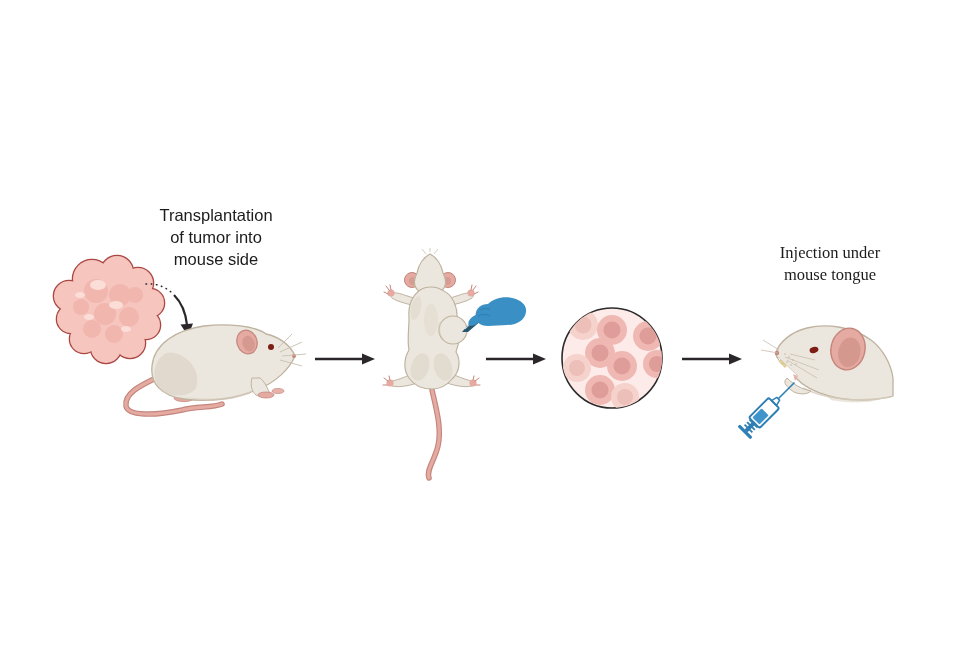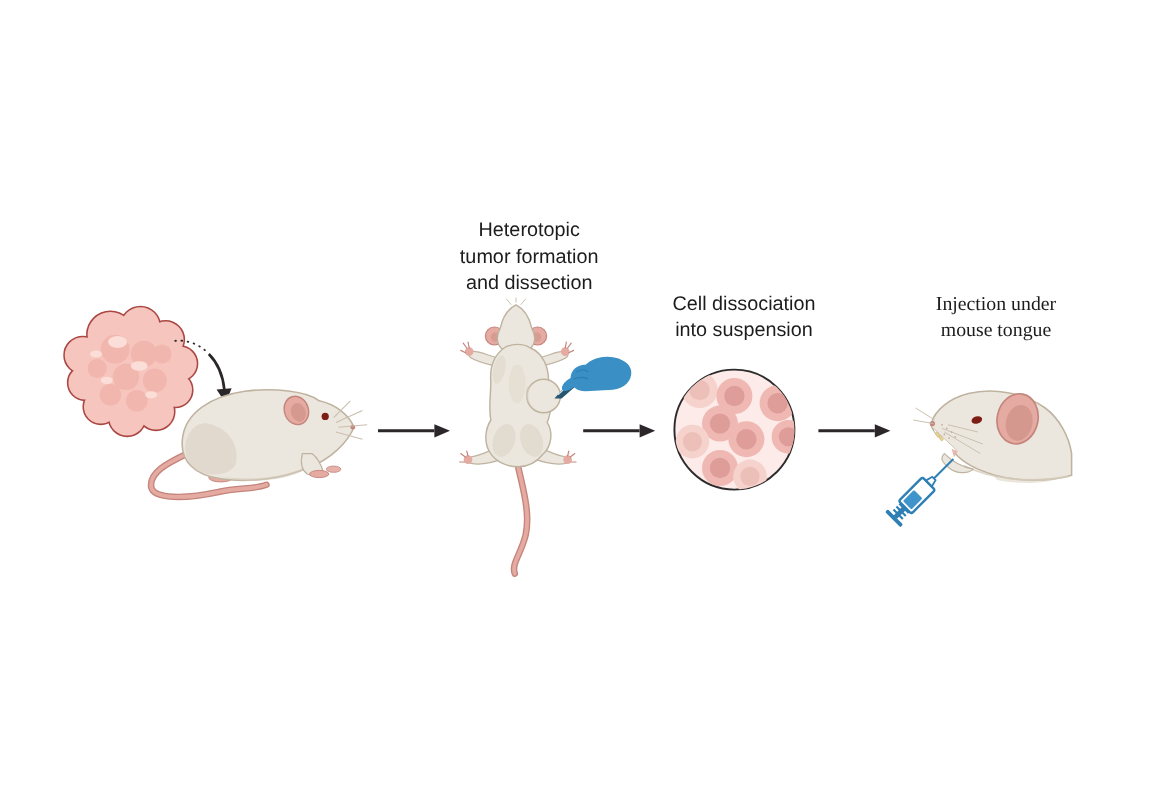--- a/index.html
+++ b/index.html
@@ -32,20 +32,23 @@
   .sw-syr{stroke:var(--syringe-blue);fill:none;} .fl-syr{fill:var(--syringe-blue);}
   .fl-liquid{fill:var(--syringe-liquid);}
   .fl-tooth{fill:var(--tooth-yellow);}
   .sw-whisker{stroke:#c9beae;fill:none;}
 </style>
 </head>
 <body>
 
 <div id="canvas">
 
+  <div class="abs step-label" style="left:116px;top:204px;">Transplantation
+of tumor into
+mouse side</div>
 
   <svg class="abs" style="left:56px;top:255px;" width="110" height="108" viewBox="0 0 110 108">
     <g>
       <g class="st-tumor" fill="none" stroke-width="2.6">
         <circle cx="36" cy="24" r="19"></circle>
           <circle cx="61" cy="17" r="16"></circle>
           <circle cx="82" cy="28" r="15"></circle>
         <circle cx="94" cy="48" r="14"></circle>
           <circle cx="90" cy="70" r="14"></circle>
           <circle cx="74" cy="88" r="15"></circle>
@@ -124,23 +127,20 @@
       <path d="M170,42 L192,48"></path>
         <path d="M168,30 L182,16"></path>
     </g>
   </svg>
 
   <svg class="abs" style="left:314px;top:352px;" width="62" height="14" viewBox="0 0 62 14">
     <line class="sw-arrow" stroke-width="2.4" x1="1" y1="7" x2="48" y2="7"></line>
     <polygon class="fl-arrow" points="48,1.5 48,12.5 61,7"></polygon>
   </svg>
 
-  <div class="abs step-label" style="left:341px;top:181px;">Heterotopic
-tumor formation
-and dissection</div>
 
   <svg class="abs" style="left:376px;top:248px;" width="160" height="238" viewBox="0 0 160 238">
 
     <g>
       <path class="sw-pinkdark" stroke-width="5.5" stroke-linecap="round" d="M56,142 C60,160 66,180 62,198 C58,214 50,222 53,230"></path>
       <path class="sw-pink" stroke-width="3.2" stroke-linecap="round" d="M56,142 C60,160 66,180 62,198 C58,214 50,222 53,230"></path>
     </g>
 
     <g>
       <circle class="fl-pink st-pinkdark" stroke-width="1" cx="36" cy="32" r="7.5"></circle>
@@ -211,22 +211,20 @@
         </g>
       </g>
     </g>
   </svg>
 
   <svg class="abs" style="left:485px;top:352px;" width="62" height="14" viewBox="0 0 62 14">
     <line class="sw-arrow" stroke-width="2.4" x1="1" y1="7" x2="48" y2="7"></line>
     <polygon class="fl-arrow" points="48,1.5 48,12.5 61,7"></polygon>
   </svg>
 
-  <div class="abs step-label" style="left:520px;top:242px;">Cell dissociation
-into suspension</div>
 
   <svg class="abs" style="left:558px;top:304px;" width="108" height="108" viewBox="0 0 108 108">
     <defs>
       <clipPath id="cellclip">
           <circle cx="54" cy="54" r="50"></circle>
         </clipPath>
     </defs>
     <circle class="fl-cellbg st-circle" stroke-width="1.6" cx="54" cy="54" r="50"></circle>
     <g clip-path="url(#cellclip)">
       <g>

